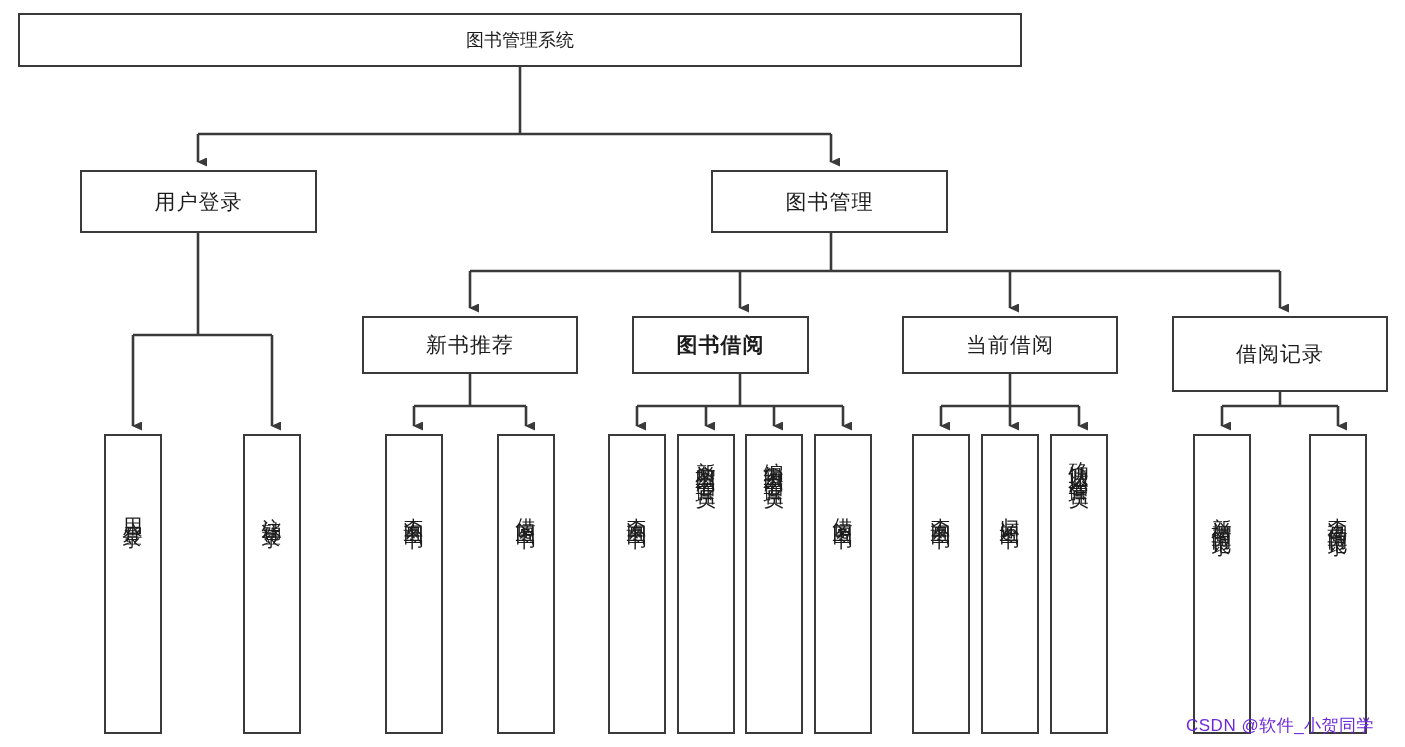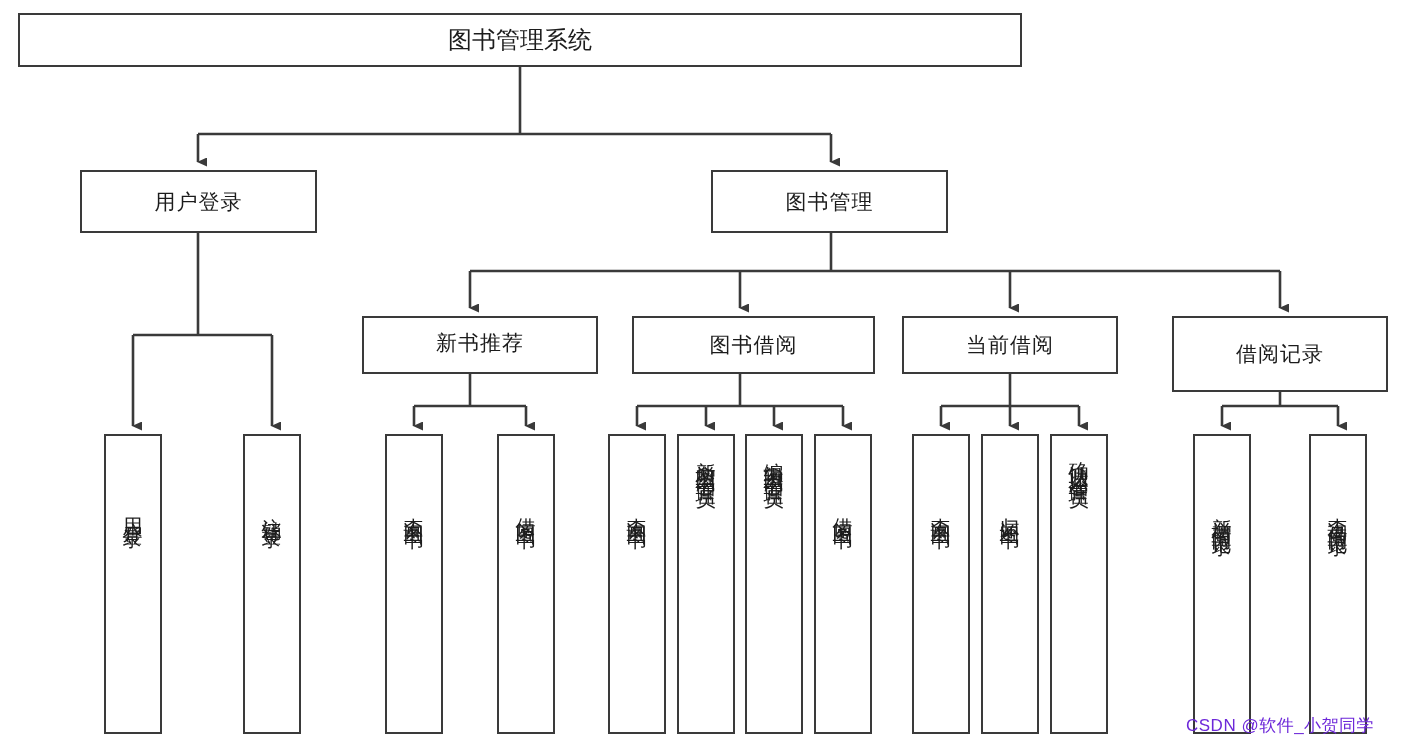--- a/index.html
+++ b/index.html
@@ -26,21 +26,21 @@
     align-items: center;
     justify-content: center;
     color: #1c1c1c;
   }
   .node.h {
     font-size: 21px;
     letter-spacing: 1px;
     line-height: 1.2;
   }
   .node.root {
-    font-size: 24px;
+    font-size: 18px;
   }
   .node.leaf {
     font-size: 20px;
     align-items: flex-start;
     justify-content: center;
     padding-top: 4px;
   }
   .vtext {
     writing-mode: vertical-rl;
     text-orientation: upright;
@@ -126,22 +126,22 @@
       <path d="M1222,406 L1222,426" marker-end="url(#arrow)"></path>
       <path d="M1338,406 L1338,426" marker-end="url(#arrow)"></path>
     </g>
   </svg>
 
   <div class="node root" style="left:18px; top:13px; width:1004px; height:54px;">图书管理系统</div>
 
   <div class="node h" style="left:80px; top:170px; width:237px; height:63px;">用户登录</div>
   <div class="node h" style="left:711px; top:170px; width:237px; height:63px;">图书管理</div>
 
-  <div class="node h" style="left:362px; top:316px; width:236px; height:58px;font-family:Liberation Mono, monospace;">新书推荐</div>
-  <div class="node h" style="left:632px; top:316px; width:243px; height:58px;">图书借阅</div>
+  <div class="node h" style="left:362px; top:316px; width:216px; height:58px;">新书推荐</div>
+  <div class="node h" style="left:632px; top:316px; width:177px; height:58px;font-weight:bold;">图书借阅</div>
   <div class="node h" style="left:902px; top:316px; width:216px; height:58px;text-align:right;">当前借阅</div>
   <div class="node h" style="left:1172px; top:316px; width:216px; height:76px;">借阅记录</div>
 
   <div class="node leaf leaf-mid" style="left:104px; top:434px; width:58px; height:300px;">
     <span class="vtext">用户登录</span>
   </div>
   <div class="node leaf leaf-mid" style="left:243px; top:434px; width:58px; height:300px;">
     <span class="vtext">注销登录</span>
   </div>
 

